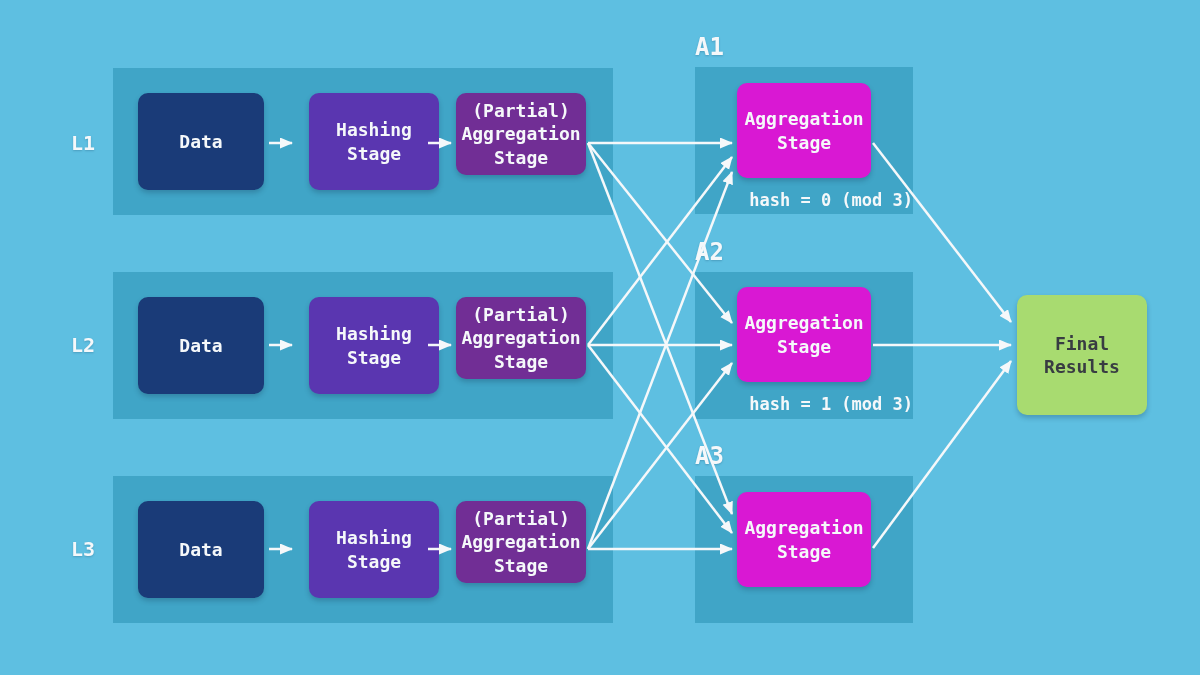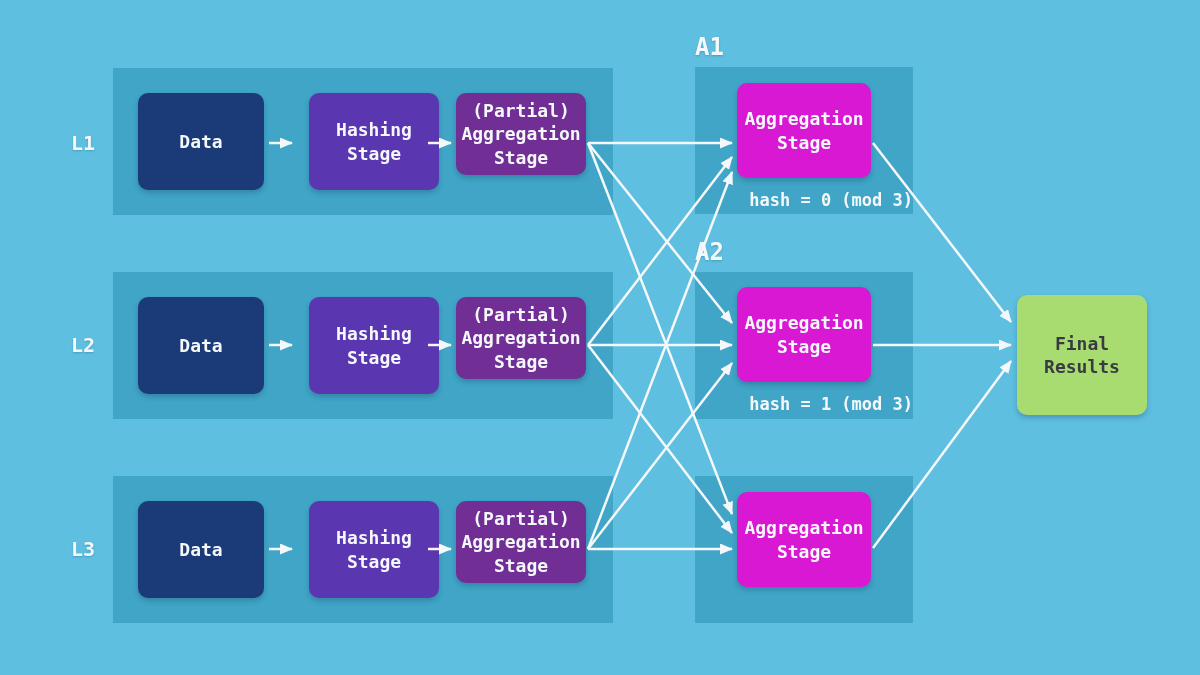--- a/index.html
+++ b/index.html
@@ -66,20 +66,21 @@
   <div class="apanel" style="top:67px"></div>
   <div class="apanel" style="top:272px"></div>
   <div class="apanel" style="top:476px"></div>
 
   <div class="lane-label" style="top:127px">L1</div>
   <div class="lane-label" style="top:329px">L2</div>
   <div class="lane-label" style="top:533px">L3</div>
 
   <div class="agg-label" style="top:31px">A1</div>
   <div class="agg-label" style="top:236px">A2</div>
+  <div class="agg-label" style="top:440px">A3</div>
 
   <div class="node data-n" style="top:93px">Data</div>
   <div class="node hash-n" style="top:93px">Hashing
 Stage</div>
   <div class="node part-n" style="top:93px">(Partial)
 Aggregation
 Stage</div>
 
   <div class="node data-n" style="top:297px">Data</div>
   <div class="node hash-n" style="top:297px">Hashing

